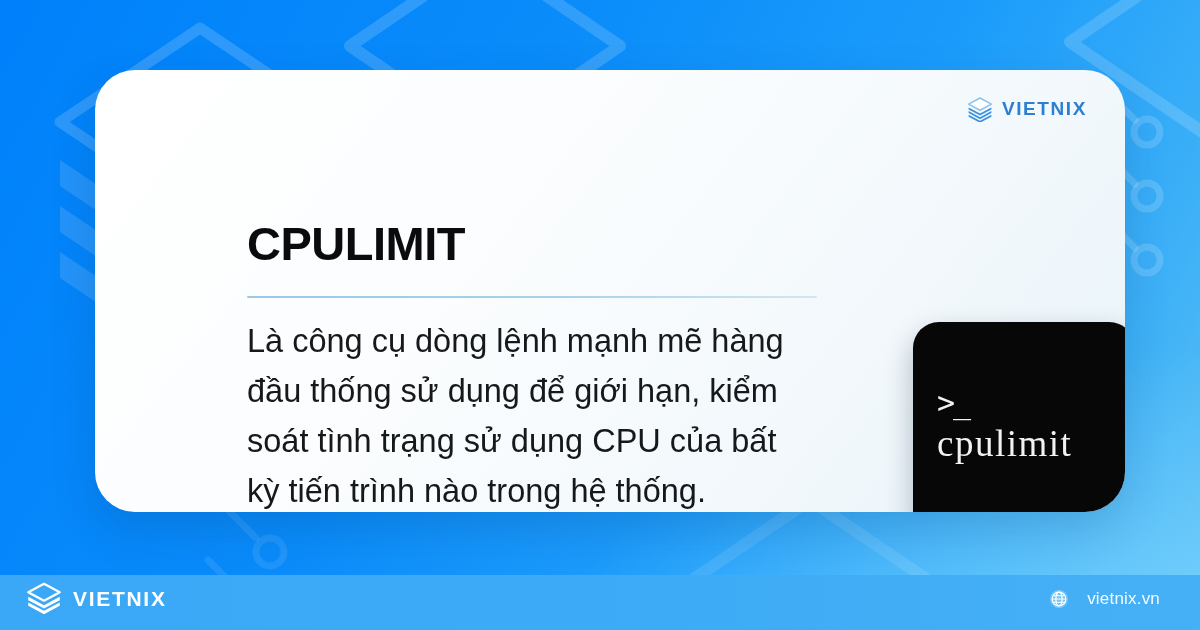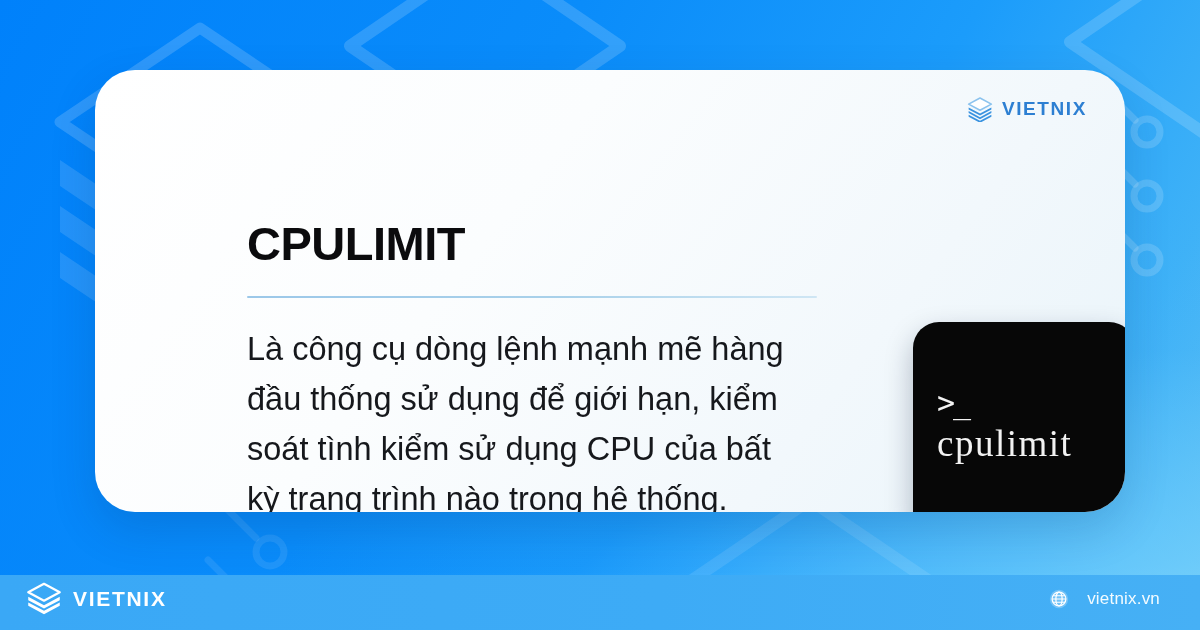--- a/index.html
+++ b/index.html
@@ -55,21 +55,21 @@
   }
   #divider{
     position:absolute; left:152px; top:226px;
     width:570px; height:2px;
     background:linear-gradient(90deg,#9cc8e9 0%,#a9d1ea 55%,#cfe6f4 100%);
     border-radius:2px;
   }
 
   
   #body-text{
-    position:absolute; left:152px; top:254px;
+    position:absolute; left:152px; top:246px;
     width:594px;
     font-size:32.5px; line-height:50px; color:#16181c;
     text-align:justify; text-align-last:left;
   }
   #body-text .ln{ display:block; white-space:nowrap; }
   #body-text .ln.j{
     display:flex; justify-content:space-between;
   }
 
   
@@ -178,23 +178,23 @@
   <div id="divider"></div>
 
   <div id="body-text">
     <span class="ln j">
       <span>Là công cụ dòng lệnh mạnh mẽ hàng</span>
     </span>
     <span class="ln j">
       <span>đầu thống sử dụng để giới hạn, kiểm</span>
     </span>
     <span class="ln j">
-      <span>soát tình kiểm sử dụng CPU của bất</span>
+      <span>soát tình trạng sử dụng CPU của bất</span>
     </span>
-    <span class="ln">kỳ trạng trình nào trong hệ thống.</span>
+    <span class="ln">kỳ tiến trình nào trong hệ thống.</span>
   </div>
 
   <div id="terminal">
     <div class="t-inner">
       <div id="term-prompt">&gt;_</div>
       <div id="term-cmd">cpulimit</div>
     </div>
   </div>
 </div>
 

